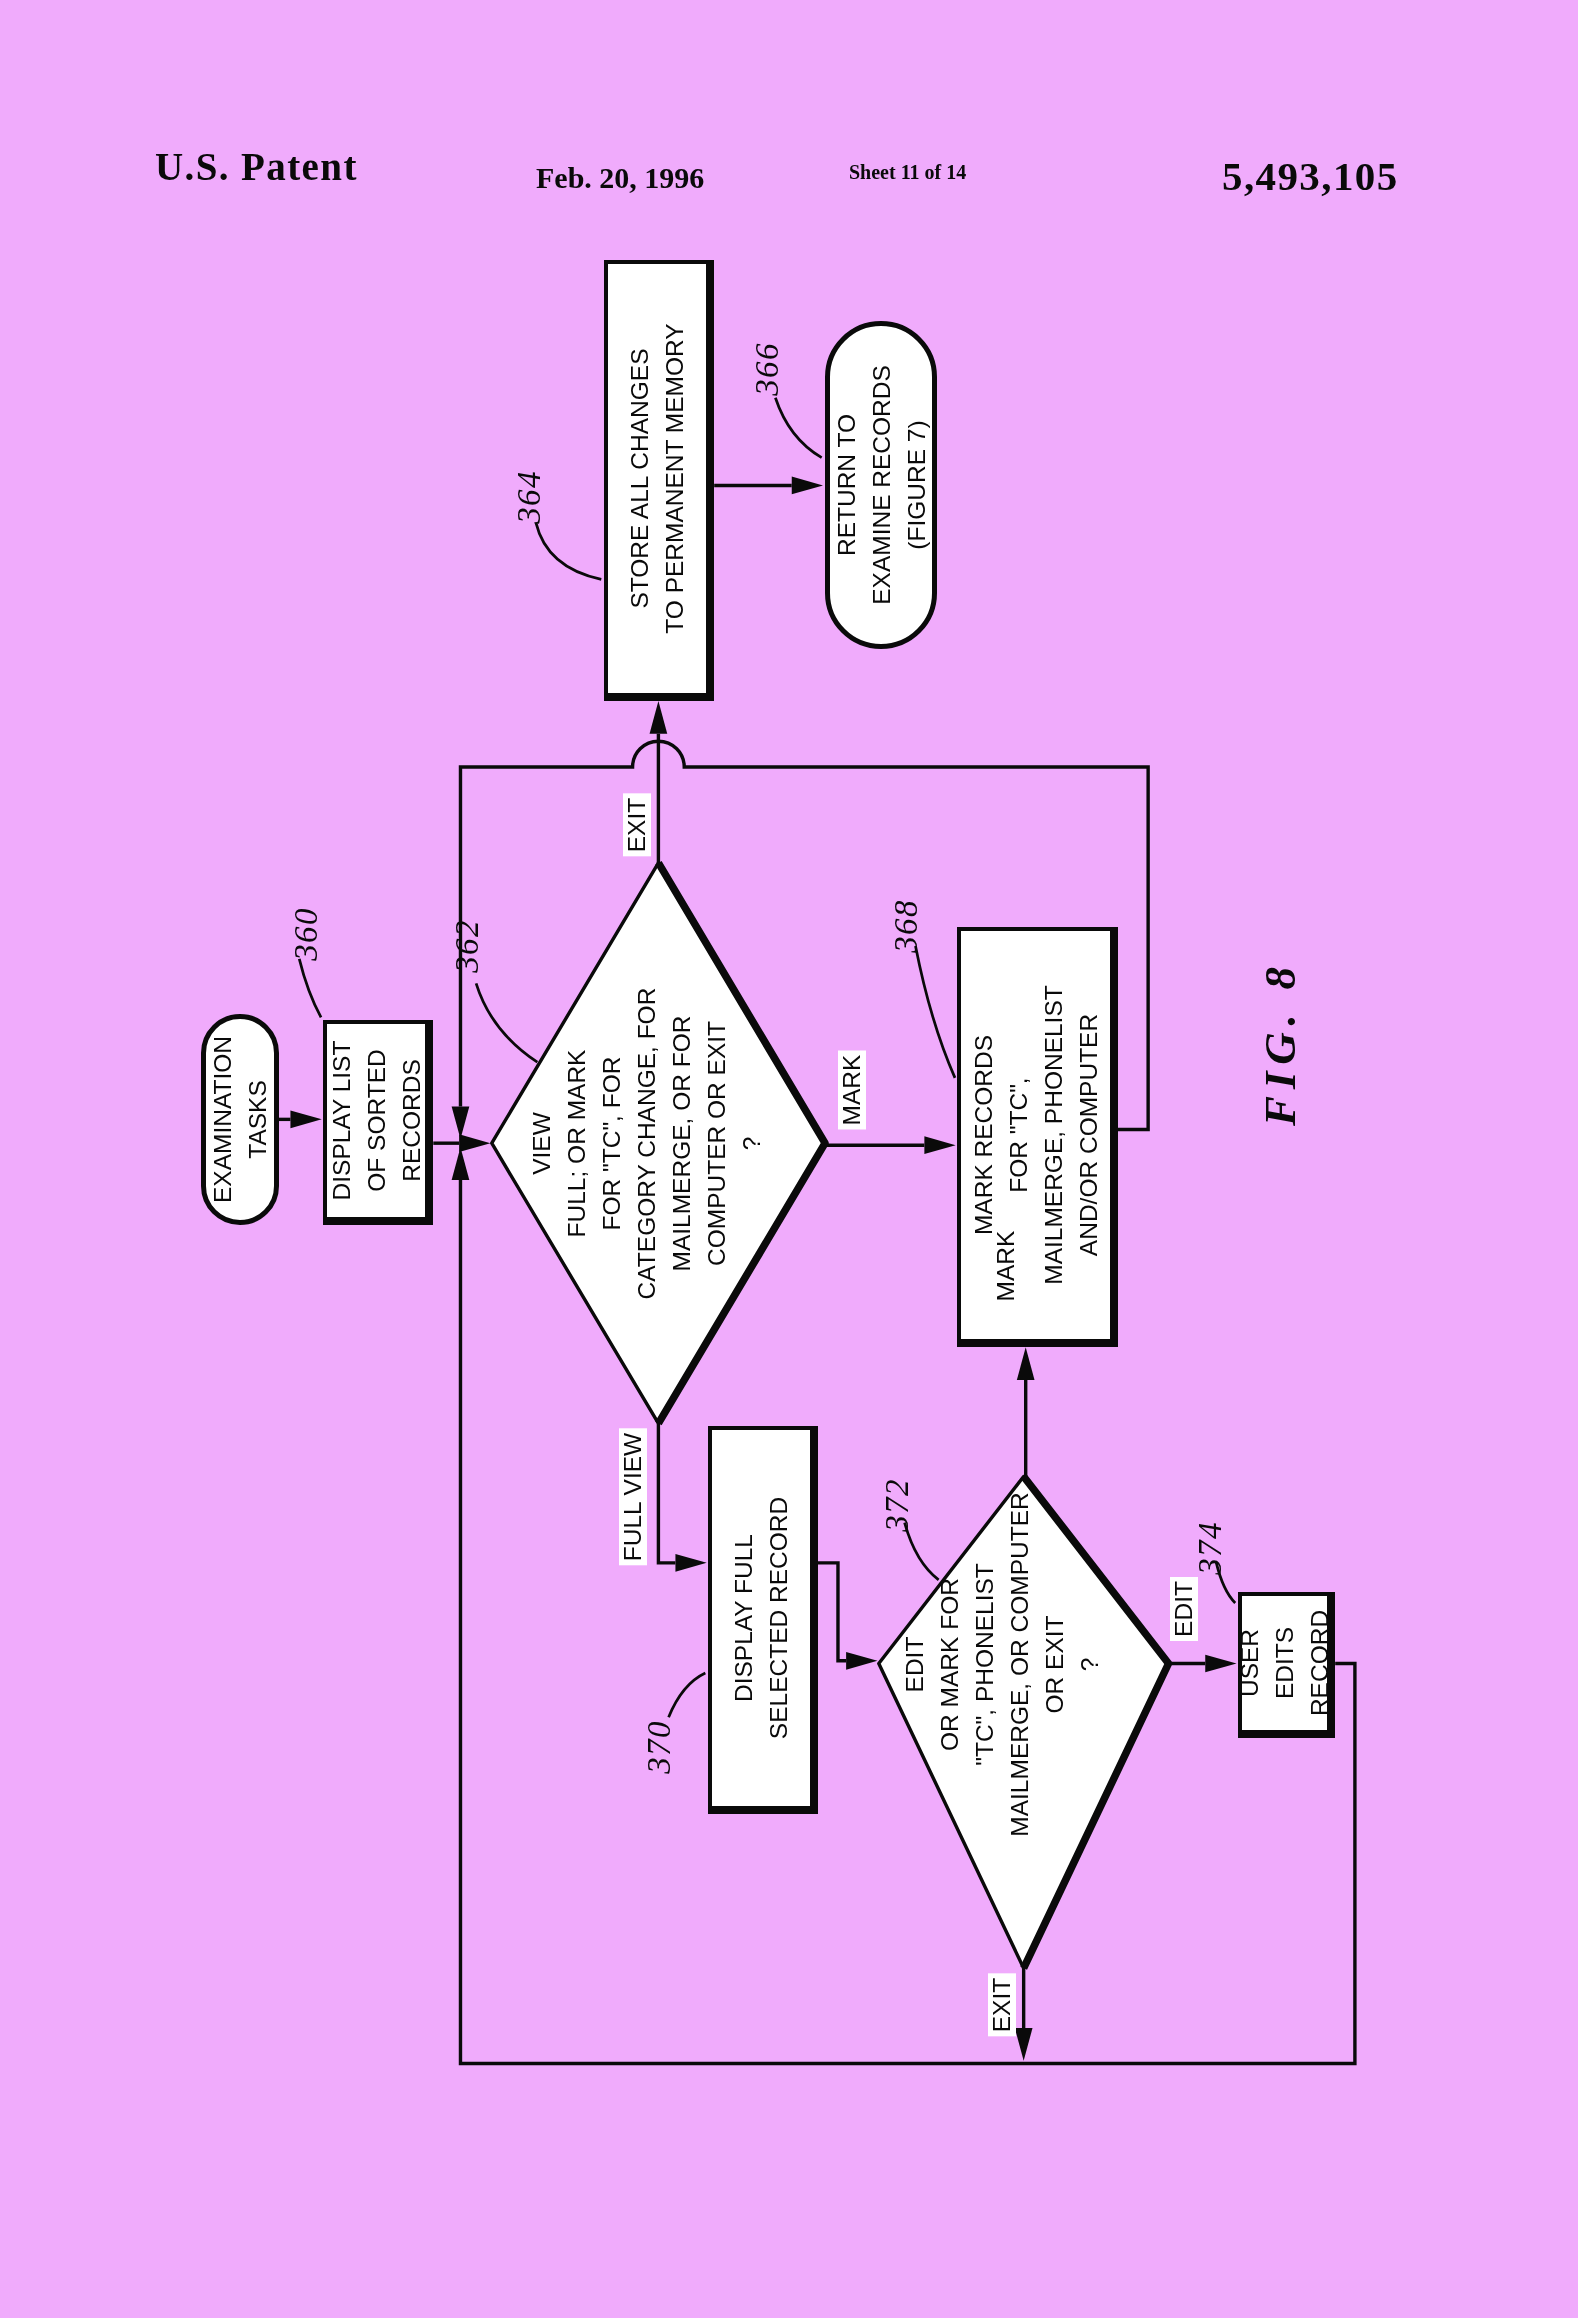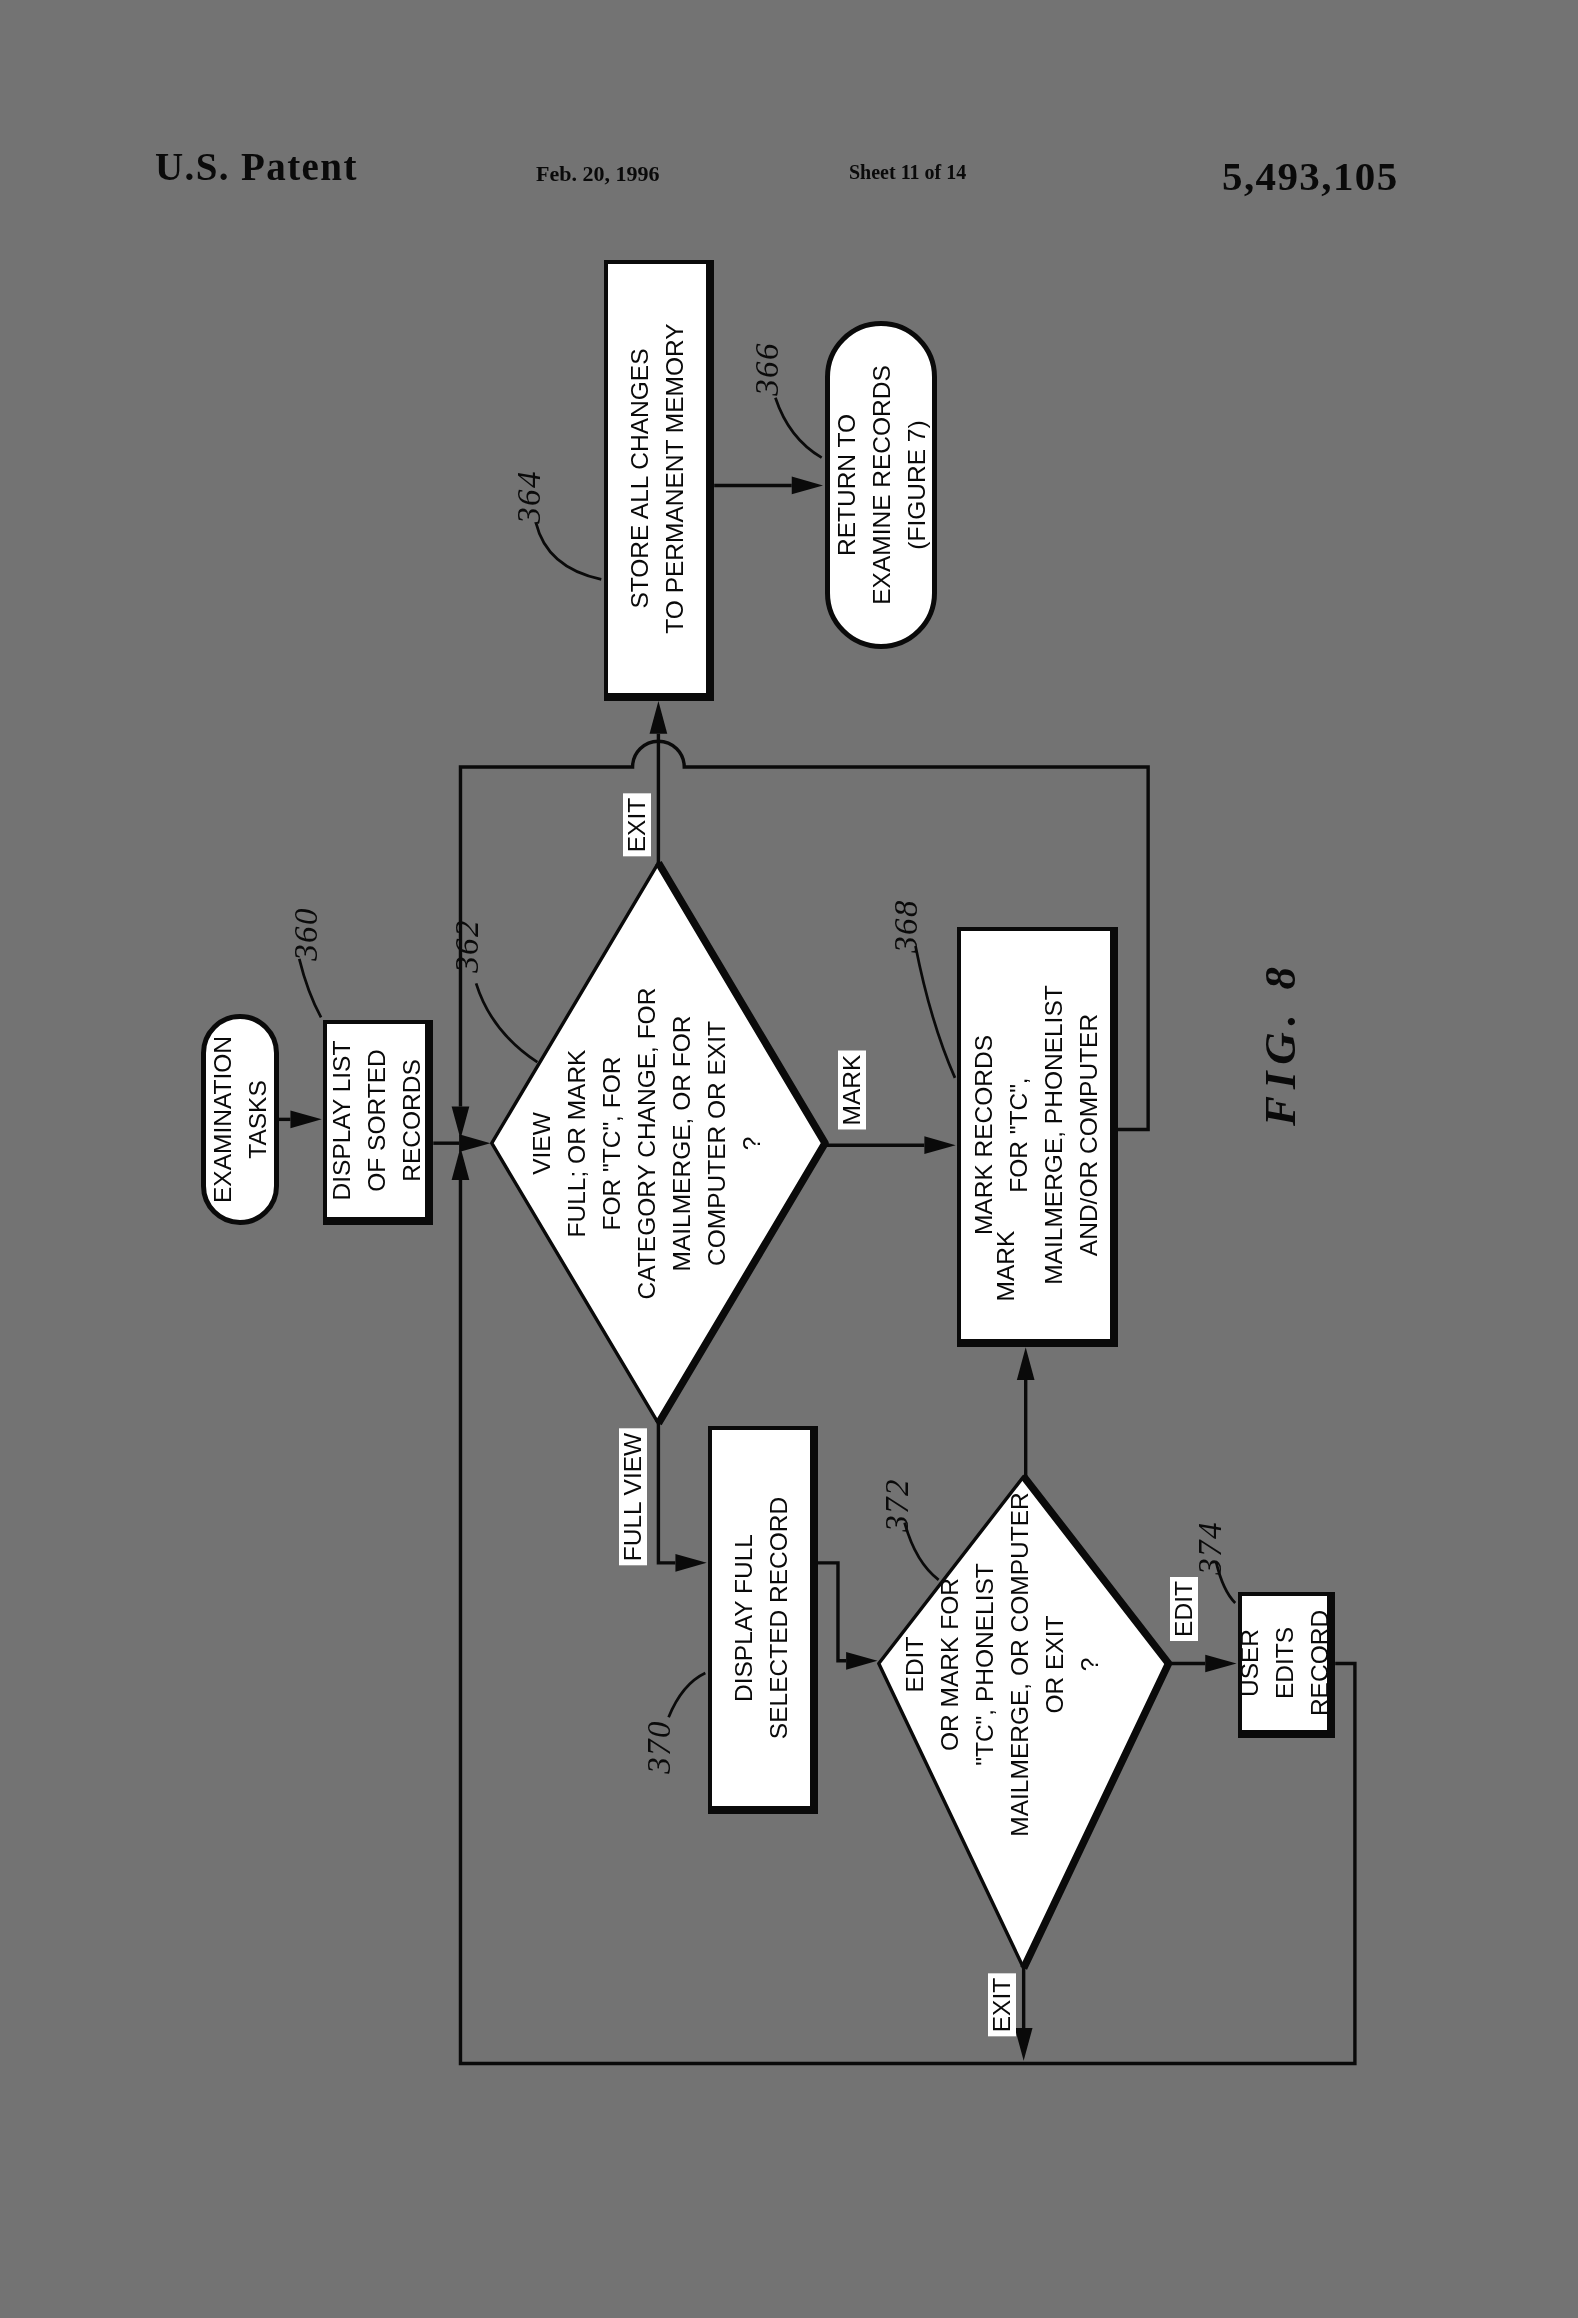--- a/index.html
+++ b/index.html
@@ -1,20 +1,20 @@
 <!DOCTYPE html>
 <html style="font-size:11px"><head>
 <meta charset="utf-8">
 <style>
   html,body{margin:0;padding:0;background:#e8e8e8;}
-  .page{position:relative;width:1578px;height:2319px;background:#737373;overflow:hidden;
+  .page{position:relative;width:1578px;height:2319px;background:#f0abfc;overflow:hidden;
         font-family:"Liberation Sans","DejaVu Sans",sans-serif;color:#0a0a0a;}
   .hdr{position:absolute;font-family:"Liberation Serif","DejaVu Serif",serif;font-weight:bold;white-space:nowrap;}
   .hdr-patent{left:155px;top:144px;font-size:39px;letter-spacing:1.4px;}
-  .hdr-date{left:536px;top:161px;font-size:22px;}
+  .hdr-date{left:536px;top:161px;font-size:30px;}
   .hdr-sheet{left:849px;top:161px;font-size:20px;}
   .hdr-number{left:1222px;top:152px;font-size:41px;letter-spacing:1.4px;}
   
   .chart{position:absolute;left:0;top:0;width:2319px;height:1578px;
          transform-origin:0 0;transform:rotate(-90deg) translateX(-2319px);}
   .chart svg{position:absolute;left:0;top:0;}
   .node{position:absolute;box-sizing:border-box;background:#ffffff;border:4.1px solid #0a0a0a;
         border-bottom-width:8.2px;border-left-width:8.2px;
         display:flex;align-items:center;justify-content:center;text-align:center;
         font-size:24.5px;line-height:35px;white-space:pre-line;z-index:3;}

